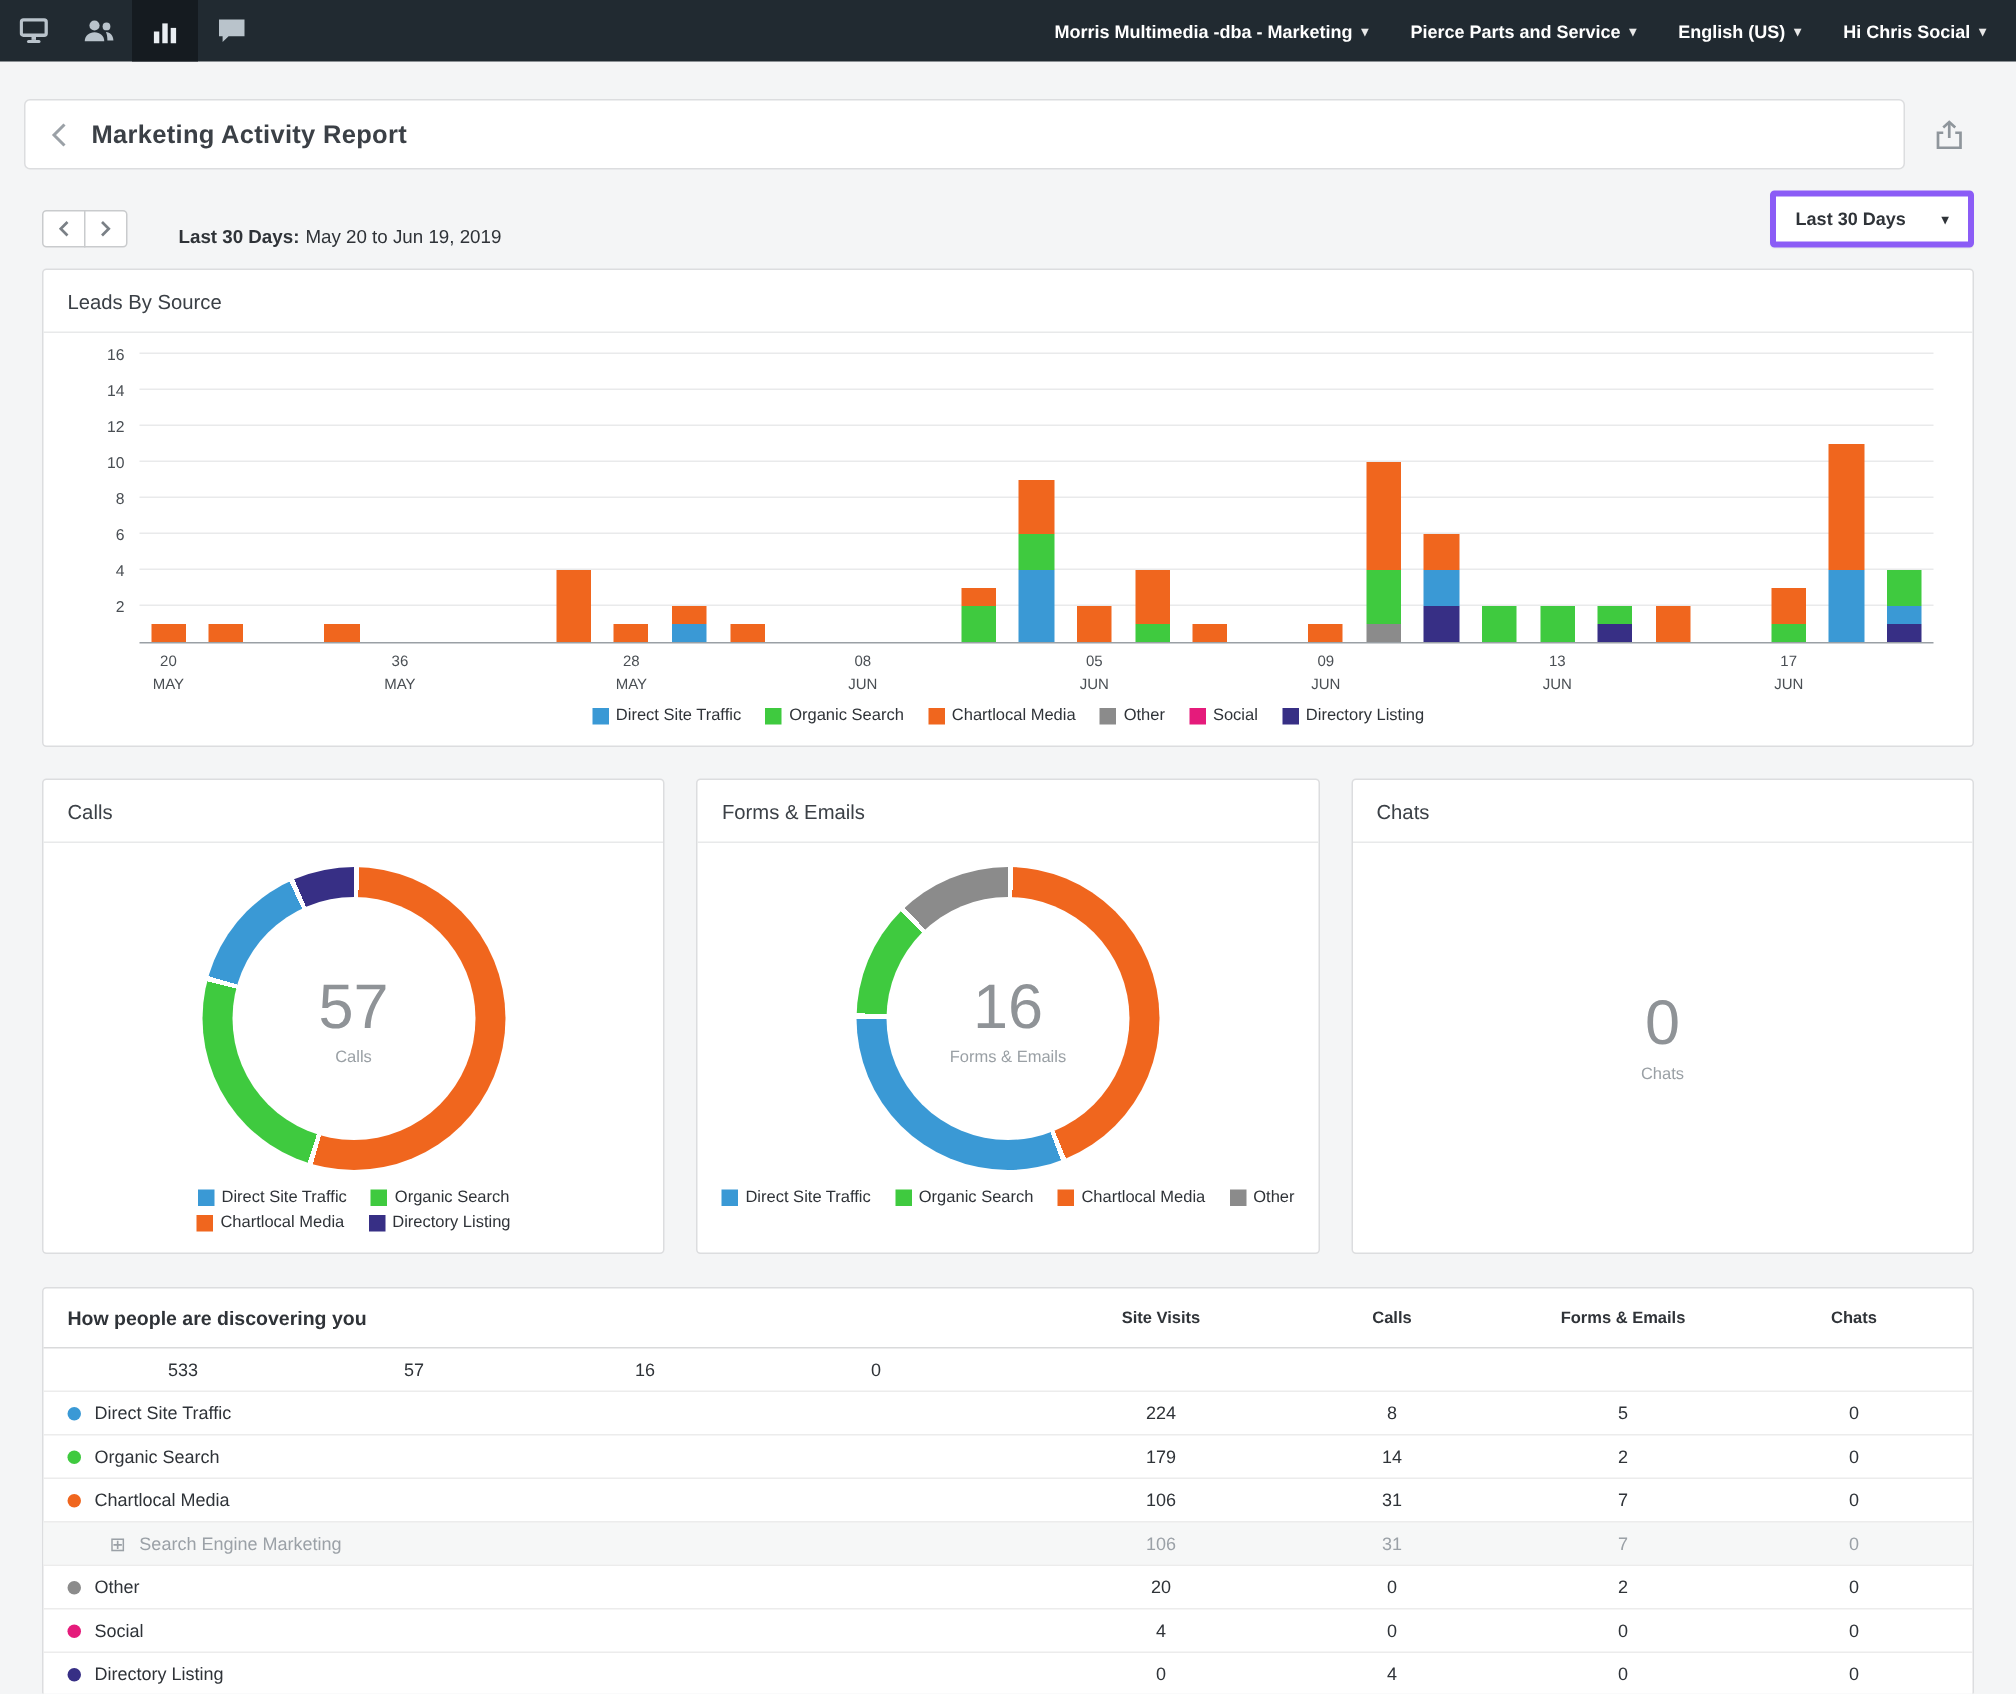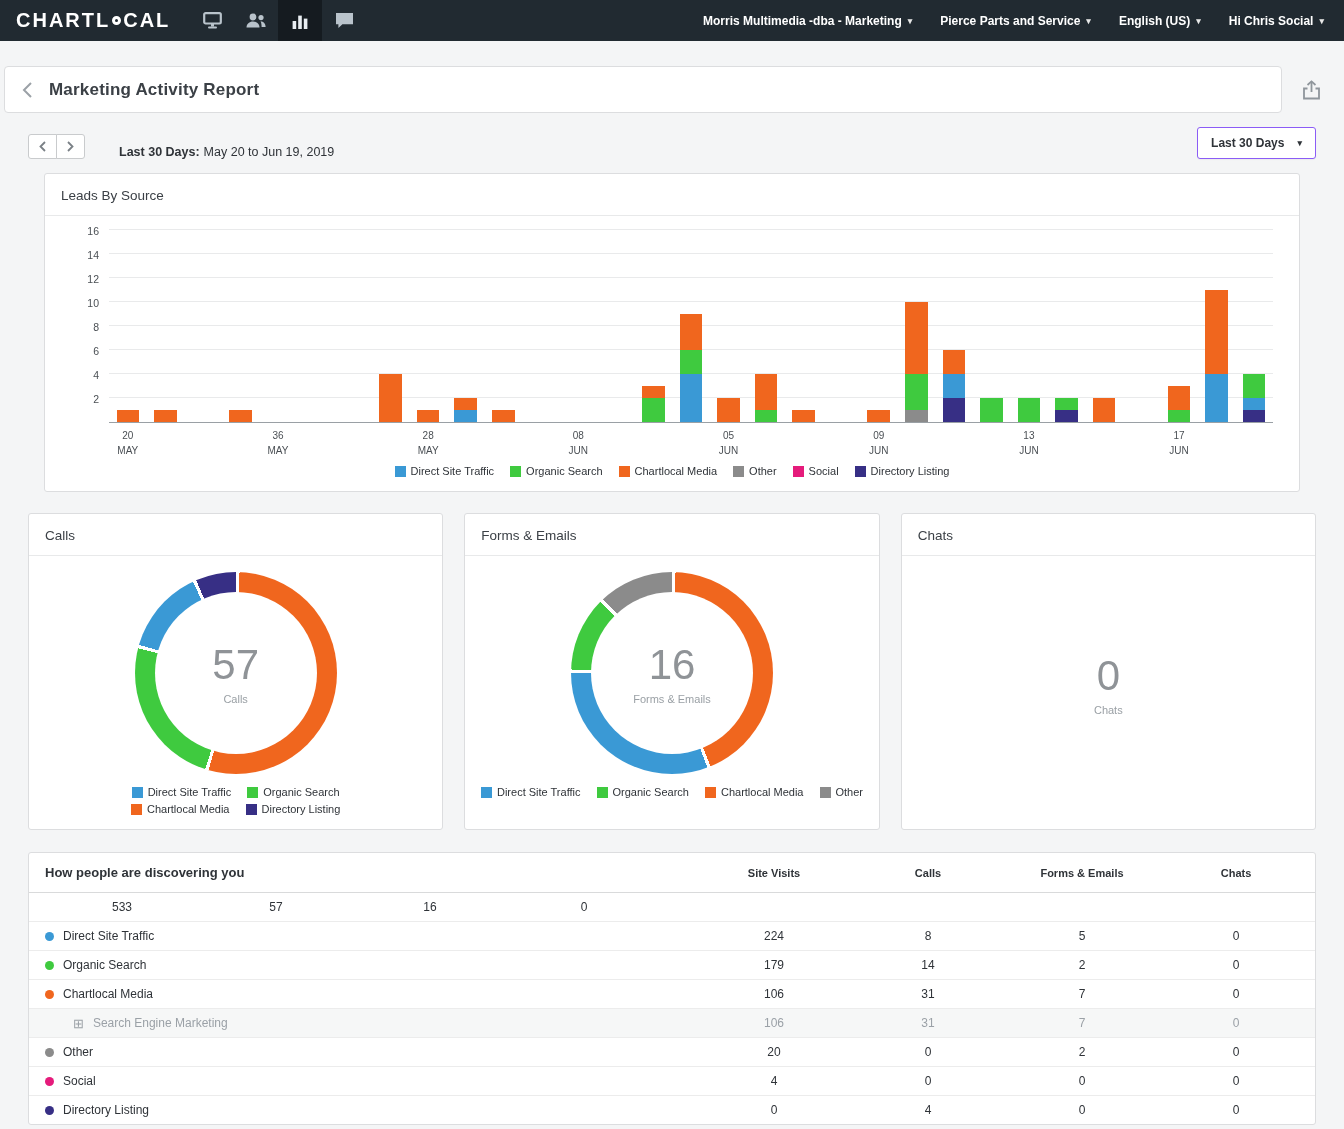--- a/index.html
+++ b/index.html
@@ -11,42 +11,42 @@
   .logo{display:flex;align-items:center;padding:0 20px 0 16px;color:#fff;font-size:20px;font-weight:bold;letter-spacing:2px;cursor:pointer;text-decoration:none}
   .logo-o{width:9px;height:9px;border:3px solid #fff;border-radius:50%;display:inline-block;margin:0 2px}
   .nav-tabs{display:flex;align-items:stretch}
   .nav-tab{width:44px;display:flex;align-items:center;justify-content:center;cursor:pointer}
   .nav-tab.active{background:#151b20}
   .nav-right{margin-left:auto;display:flex;align-items:center;gap:28px;padding-right:20px}
   .nav-menu{color:#fff;font-size:12px;font-weight:bold;cursor:pointer;display:flex;align-items:center;gap:6px;white-space:nowrap}
   .caret{font-size:9px;color:#e8e8e8}
 
   
-  .page-header{display:flex;align-items:flex-end;margin:25px 4px 0}
+  .page-header{display:flex;align-items:flex-end;margin:25px 16px 0}
   .header-card{flex:1;height:47px;background:#fff;border:1px solid #dcdddf;border-radius:4px;display:flex;align-items:center}
   .back-btn{width:44px;height:47px;display:flex;align-items:center;justify-content:center;cursor:pointer}
   .page-title{font-size:17px;font-weight:bold;color:#3b4046;letter-spacing:.2px}
   .share-btn{width:58px;height:47px;display:flex;align-items:center;justify-content:center;cursor:pointer}
 
   
   .date-row{display:flex;align-items:flex-end;margin:14px 28px}
   .pager{display:flex}
   .pager-btn{width:29px;height:25px;background:#fff;border:1px solid #c9cbcd;display:flex;align-items:center;justify-content:center;cursor:pointer}
   .pager-btn.prev{border-radius:3px 0 0 3px}
   .pager-btn.next{border-radius:0 3px 3px 0;margin-left:-1px}
   .date-text{margin-left:34px;font-size:12.5px;color:#2f3338}
   .date-text b{font-weight:bold;margin-right:4px}
-  .range-btn{margin-left:auto;background:#fff;border:1px solid #8b5cf6;border-radius:3px;padding:8px 13px;font-size:12px;font-weight:bold;color:#2f3338;cursor:pointer;display:flex;align-items:center;gap:13px;box-shadow:0 1px 1px rgba(0,0,0,.04)}
+  .range-btn{margin-left:auto;background:#fff;border:4px solid #8b5cf6;border-radius:3px;padding:8px 13px;font-size:12px;font-weight:bold;color:#2f3338;cursor:pointer;display:flex;align-items:center;gap:24px;box-shadow:0 1px 1px rgba(0,0,0,.04)}
 
   
   .card{background:#fff;border:1px solid #dcdddf;border-radius:3px}
   .card-header{position:relative;padding:14px 16px 12px;font-size:13.5px;color:#3b4046;border-bottom:1px solid #e8e9ea}
 
   
-  .leads-card{margin:0 44px}
+  .leads-card{margin:0 28px}
   .leads-controls{position:absolute;right:12px;top:7px;display:flex;align-items:center;gap:12px}
   .toggle-btn{background:#fff;border:1px solid #c6c8ca;border-radius:3px;padding:8px 12px;font-size:12px;color:#2f3338;cursor:pointer;box-shadow:0 1px 1px rgba(0,0,0,.04)}
   .chart-type-icons{display:flex;gap:8px;align-items:center}
   .ct-icon{cursor:pointer;display:flex}
   .chart-body{padding:14px 26px 0 12px;display:flex}
   .y-axis{width:52px;position:relative;height:193px;flex:none}
   .ytick{position:absolute;right:10px;font-size:10.5px;color:#4a4f54}
   .plot-col{flex:1;min-width:0}
   .plot{position:relative;height:193px;border-bottom:1px solid #9aa0a5}
   .gridline{position:absolute;left:0;right:0;height:1px;background:#e9eaeb}
@@ -81,25 +81,20 @@
   .row-label{flex:1;display:flex;align-items:center;gap:9px;min-width:0}
   .dot{width:9px;height:9px;border-radius:50%;flex:none}
   .trow.sub{background:#f6f7f7;color:#9ba1a7;cursor:pointer}
   .trow.sub .row-label{padding-left:28px}
   .expand-icon{font-size:13px;color:#9ba1a7;cursor:pointer;line-height:1}
 </style>
 </head>
 <body>
 
 <nav class="topnav">
-  <a class="logo">
-    <span>CHARTL</span>
-      <span class="logo-o"></span>
-      <span>CAL</span>
-  </a>
   <div class="nav-tabs">
     <a class="nav-tab">
       <svg width="19" height="17" viewBox="0 0 19 17">
           <rect x="1.2" y="1.2" width="16.6" height="10.3" rx="1.4" fill="none" stroke="#b9c3cb" stroke-width="2.2"></rect>
           <rect x="8" y="12" width="3" height="2.6" fill="#b9c3cb"></rect>
           <rect x="5" y="14.6" width="9" height="2" rx="1" fill="#b9c3cb"></rect>
         </svg>
     </a>
     <a class="nav-tab">
       <svg width="20" height="15" viewBox="0 0 20 15" fill="#b9c3cb">

